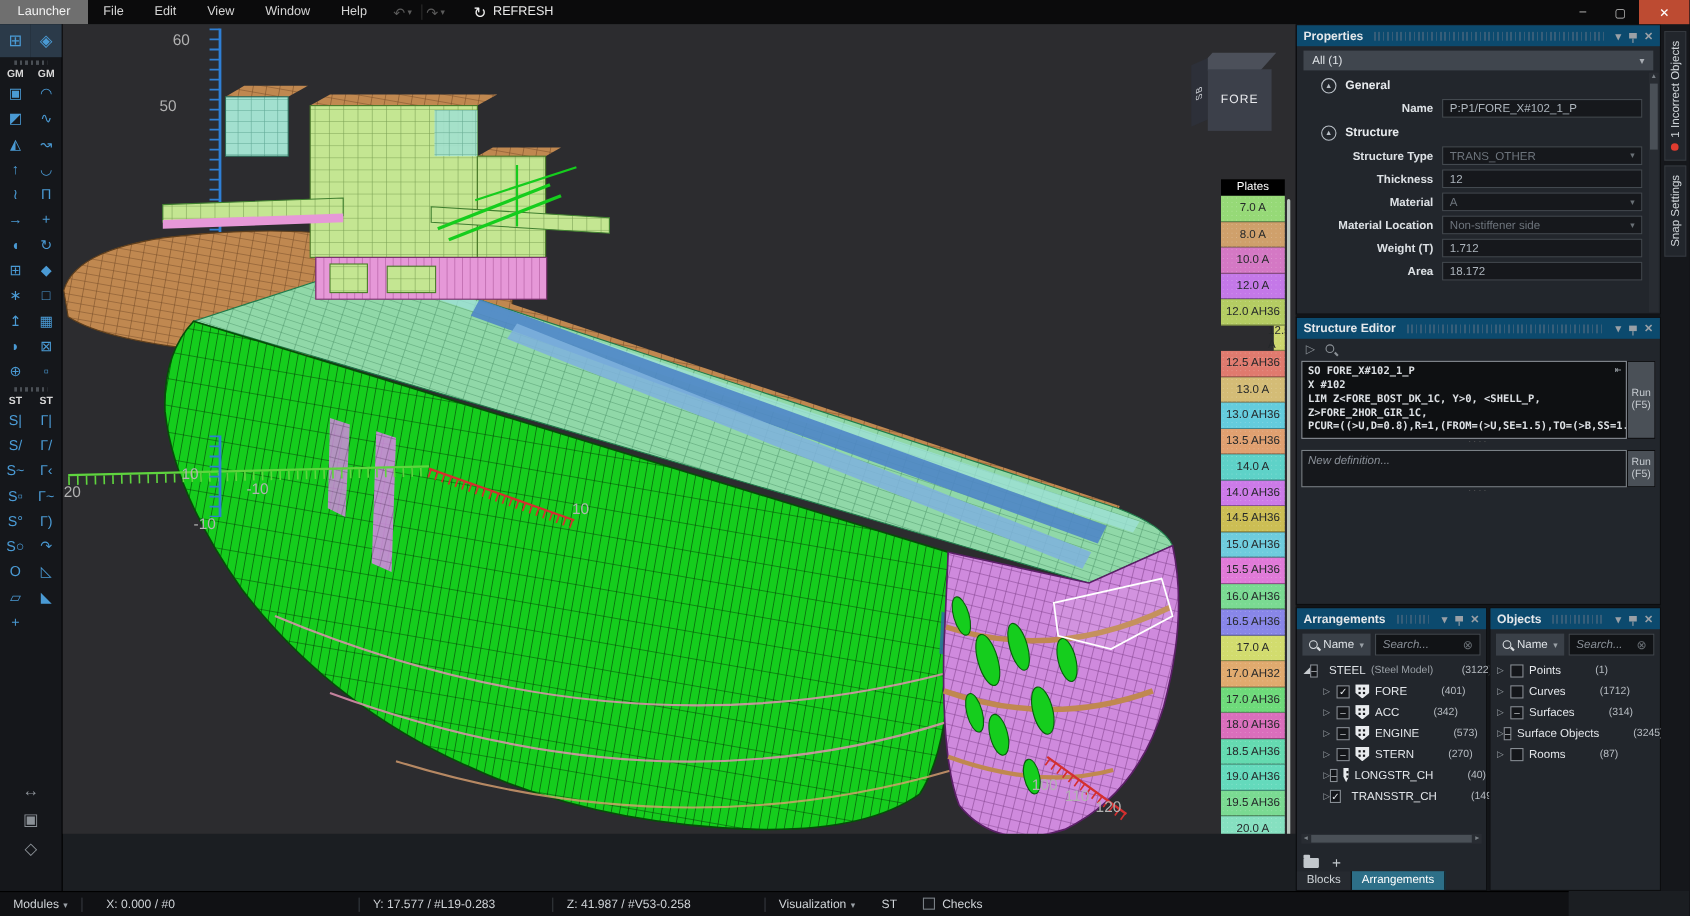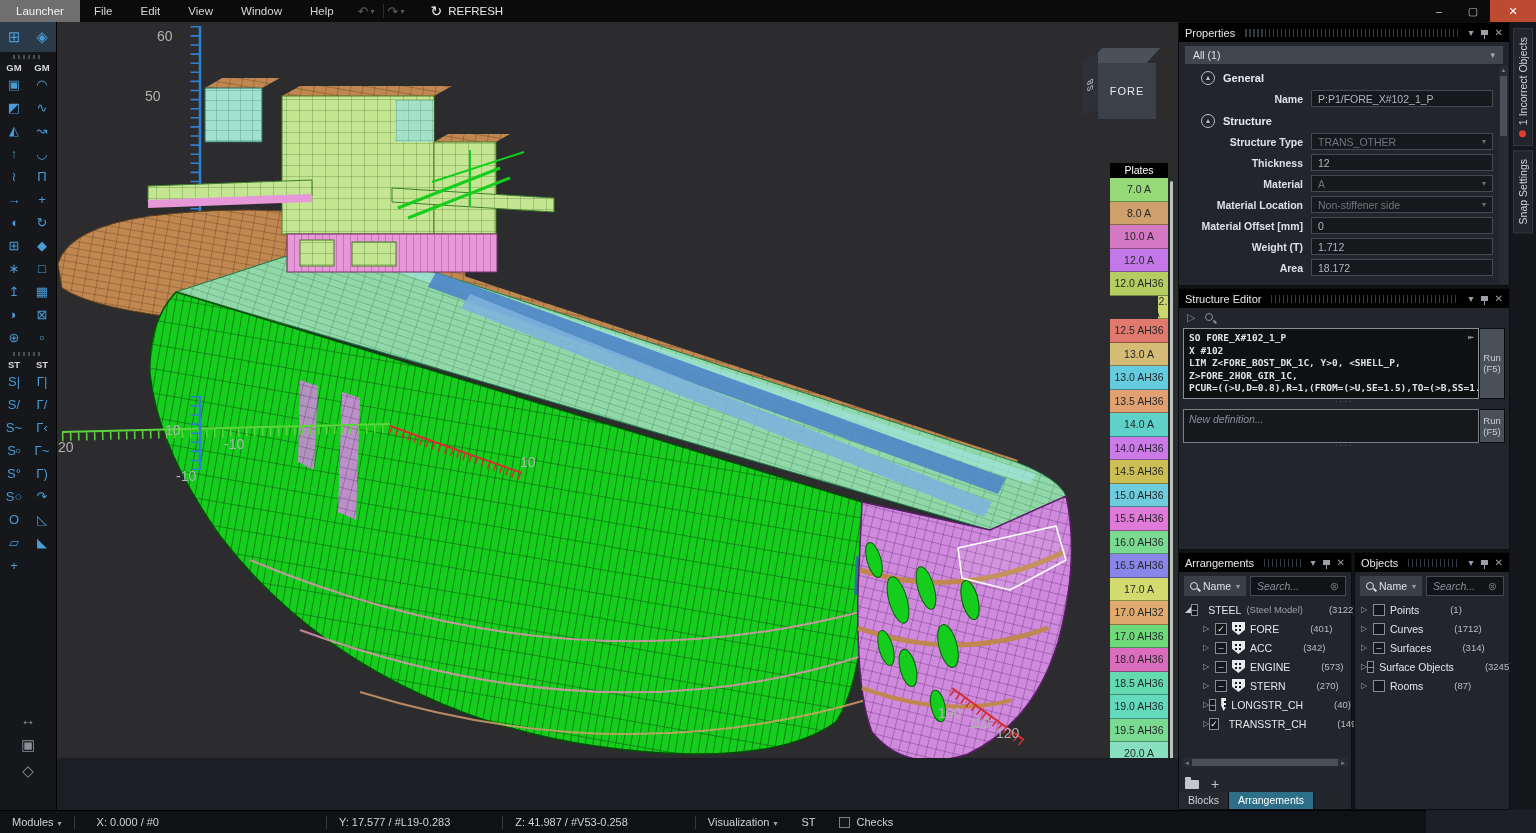--- a/index.html
+++ b/index.html
@@ -64,22 +64,22 @@
   .legend-scroll { position:absolute; right:-5px; top:18px; bottom:6px; width:3px; background:#b9c4bd; border-radius:2px; }
   .chip { height:23.5px; display:flex; align-items:center; justify-content:center;
     font-size:10.5px; color:#25282a; border-bottom:1px solid rgba(0,0,0,.35);
     background-image:radial-gradient(rgba(255,255,255,.25) 12%, transparent 13%);
     background-size:4px 4px; }
   .chip:last-child { height:8px; font-size:0; }
 
   
   .right-panels { position:absolute; left:1178px; top:22px; width:332px; height:788px; background:#121417; }
   .panel { position:absolute; left:0; width:332px; background:#22262c; border:1px solid #0c0d0f; }
-  .panel-head { height:19px; background:#000000; display:flex; align-items:center; padding:0 6px;
-    color:#e4e7ea; font-size:11px; }
+  .panel-head { height:19px; background:#0c4a6e; display:flex; align-items:center; padding:0 6px;
+    color:#e4e7ea; font-size:11px;font-weight:bold; }
   .drag-dots { flex:1; height:8px; margin:0 10px;
     background:repeating-linear-gradient(90deg, rgba(90,110,130,.55) 0 1.5px, transparent 1.5px 4px); }
   .ph-icons { display:flex; align-items:center; color:#9aa0a6; font-size:10px; gap:7px; }
   .pin-icon { position:relative; width:7px; height:5px; background:#9aa0a6; display:inline-block; }
   .pin-icon::after { content:""; position:absolute; left:3px; top:5px; width:1px; height:4px; background:#9aa0a6; }
 
   
   .props-body { position:relative; height:calc(100% - 19px); overflow:hidden; }
   .props-filter { margin:4px 6px; height:18px; background:#40464e; color:#dfe3e7; font-size:10.5px;
     display:flex; align-items:center; padding:0 8px; }
@@ -590,26 +590,20 @@
             </div>
 
             <div class="prop-row select-dim">
               <span class="prop-label">Material Location</span>
               <span class="prop-input">
                 <span>Non-stiffener side</span>
                 <span class="dd-arrow">▾</span>
               </span>
             </div>
 
-            <div class="prop-row bright">
-              <span class="prop-label">Material Offset [mm]</span>
-              <span class="prop-input">
-                <span>0</span>
-              </span>
-            </div>
 
             <div class="prop-row bright">
               <span class="prop-label">Weight (T)</span>
               <span class="prop-input">
                 <span>1.712</span>
               </span>
             </div>
 
             <div class="prop-row bright">
               <span class="prop-label">Area</span>

